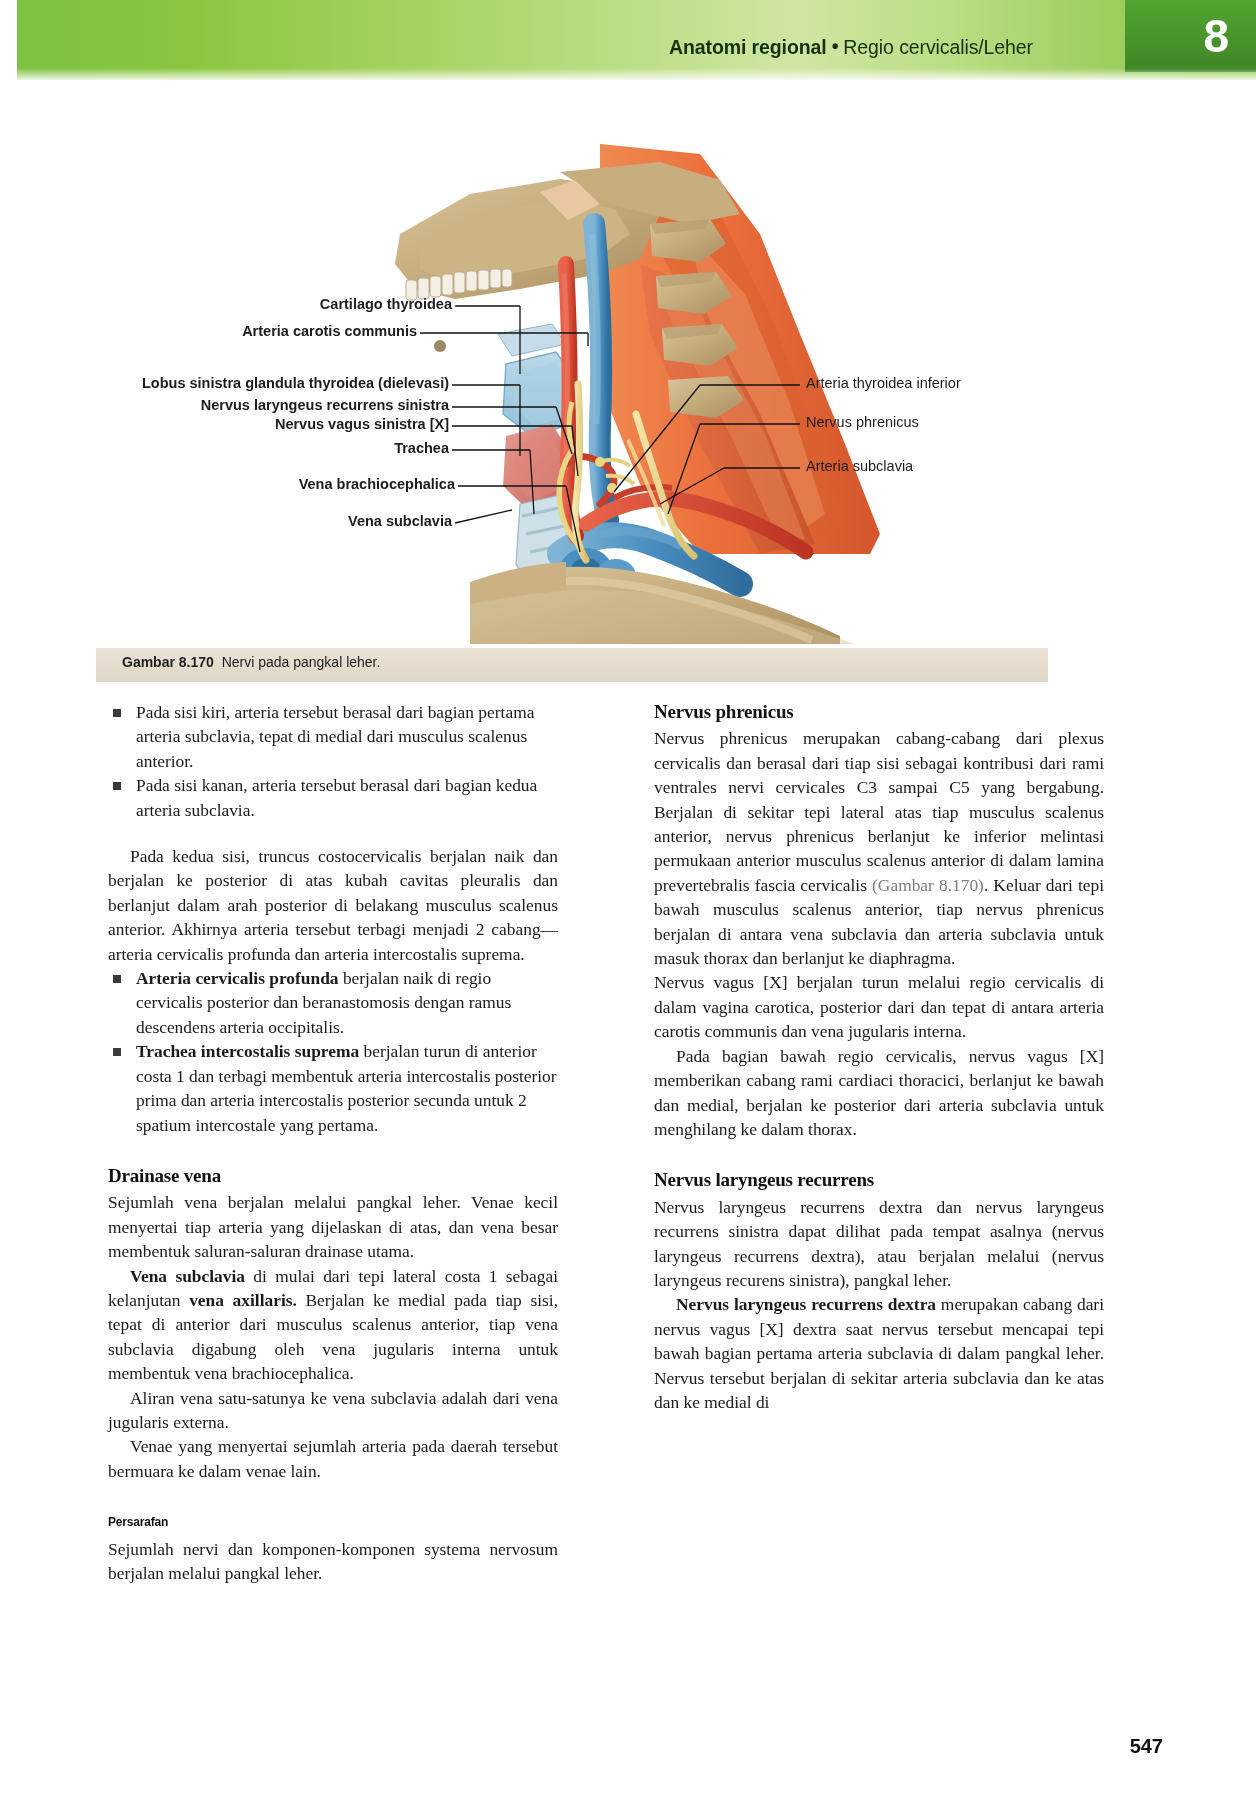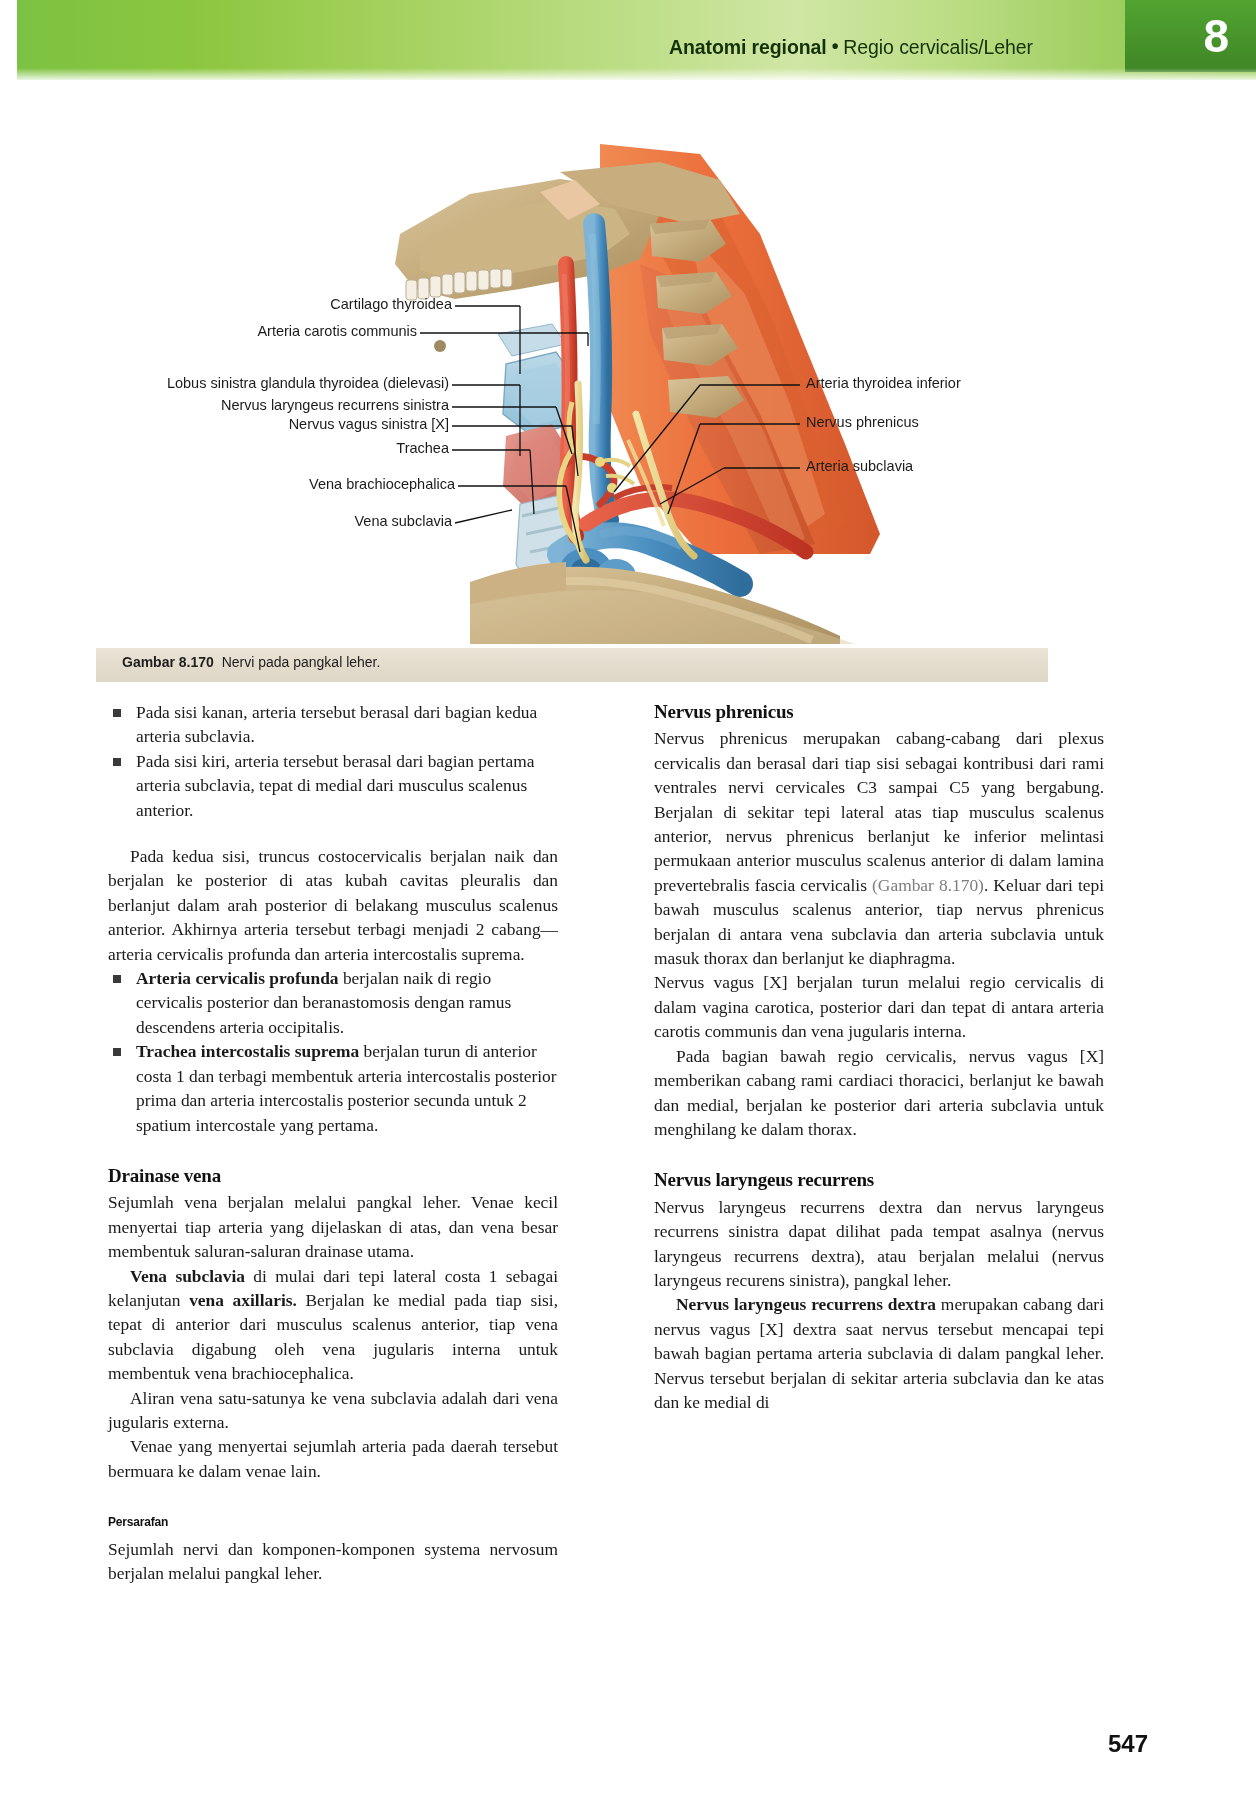--- a/index.html
+++ b/index.html
@@ -91,21 +91,21 @@
 
   
   .lbl {
     position: absolute;
     font-family: "Liberation Sans", "DejaVu Sans", sans-serif;
     font-size: 14.5px;
     color: #1c1c1c;
     white-space: nowrap;
     line-height: 15px;
   }
-  .lbl.right-anchor { text-align: center; }
+  .lbl.right-anchor { text-align: center; font-weight: bold; }
 
   
   .caption-bar {
     position: absolute;
     top: 648px;
     left: 96px;
     width: 952px;
     height: 34px;
     background: linear-gradient(to bottom, #ece4d6 0%, #e3dbcc 55%, #ded6c6 100%);
   }
@@ -179,24 +179,24 @@
     height: 8px;
     background: #3a3a3a;
   }
 
   b.tb { font-weight: bold; }
   .grayref { color: #7d7d7d; }
 
   
   .folio {
     position: absolute;
-    right: 108px;
+    right: 93px;
     bottom: 42px;
     font-family: "Liberation Sans", "DejaVu Sans", sans-serif;
-    font-size: 24px;
+    font-size: 20px;
     font-weight: bold;
     color: #111;
   }
 </style>
 </head>
 <body>
 
 <div class="header-band">
   <div class="header-title">
     <span class="ht-bold">Anatomi regional</span><span class="ht-dot">•</span><span>Regio cervicalis/Leher</span>
@@ -411,22 +411,22 @@
   <div class="caption-text">
     <span class="cap-bold">Gambar 8.170</span>&nbsp;&nbsp;<span>Nervi pada pangkal leher.</span>
   </div>
 </div>
 
 <div class="columns">
 
   <div class="col left">
 
     <ul class="bullets">
+      <li>Pada sisi kiri, arteria tersebut berasal dari bagian pertama arteria subclavia, tepat di medial dari musculus scalenus anterior.</li>
       <li>Pada sisi kanan, arteria tersebut berasal dari bagian kedua arteria subclavia.</li>
-      <li>Pada sisi kiri, arteria tersebut berasal dari bagian pertama arteria subclavia, tepat di medial dari musculus scalenus anterior.</li>
     </ul>
 
     <p class="indent spaced-before">Pada kedua sisi, truncus costocervicalis berjalan naik dan berjalan ke posterior di atas kubah cavitas pleuralis dan berlanjut dalam arah posterior di belakang musculus scalenus anterior. Akhirnya arteria tersebut terbagi menjadi 2 cabang—arteria cervicalis profunda dan arteria intercostalis suprema.</p>
 
     <ul class="bullets">
       <li><b class="tb">Arteria cervicalis profunda</b><span> berjalan naik di regio cervicalis posterior dan beranastomosis dengan ramus descendens arteria occipitalis.</span></li>
       <li><b class="tb">Trachea intercostalis suprema</b><span> berjalan turun di anterior costa 1 dan terbagi membentuk arteria intercostalis posterior prima dan arteria intercostalis posterior secunda untuk 2 spatium intercostale yang pertama.</span></li>
     </ul>
 
     <h3 class="sec serif">Drainase vena</h3>

